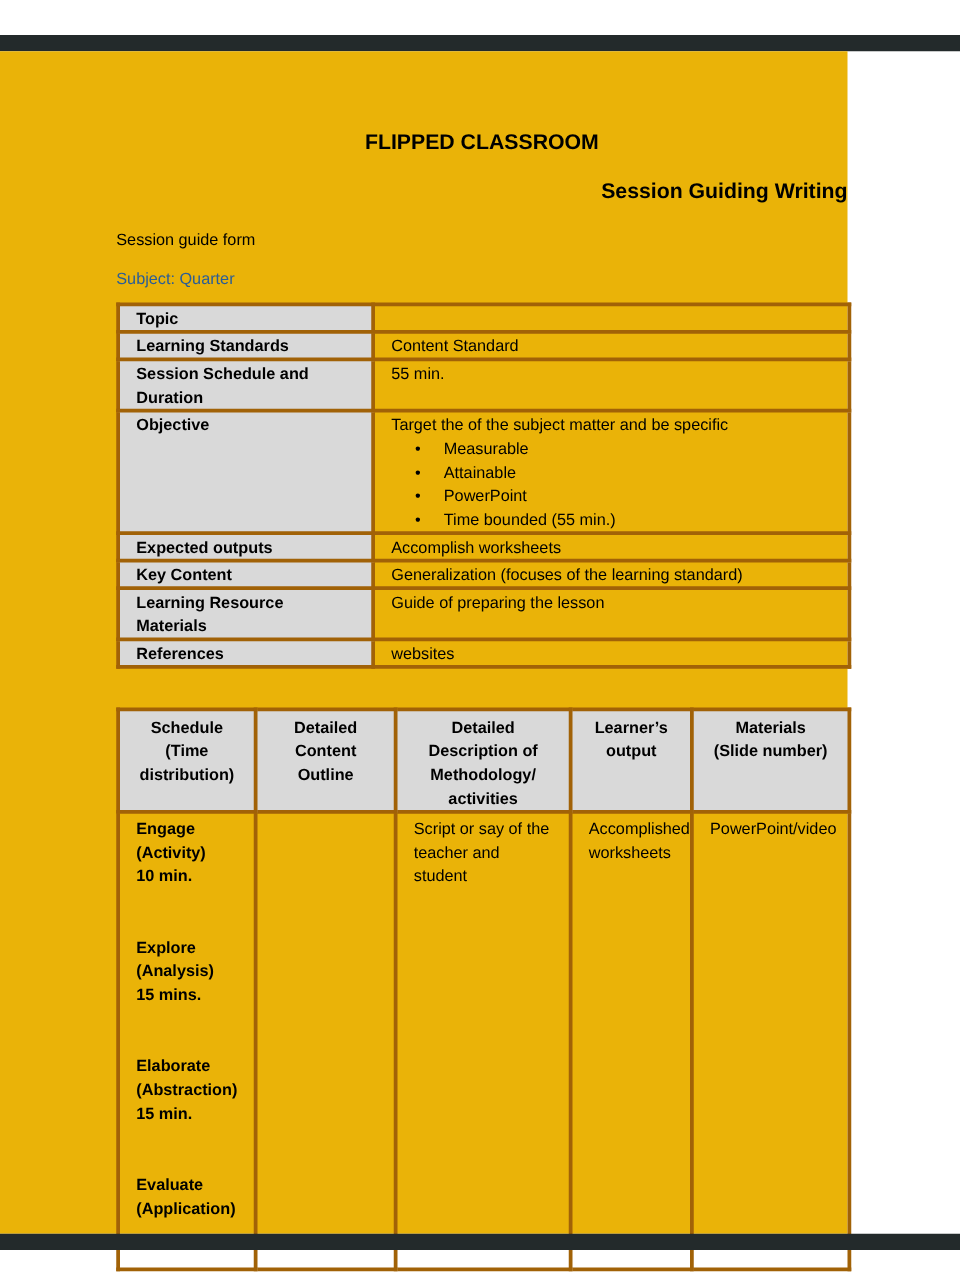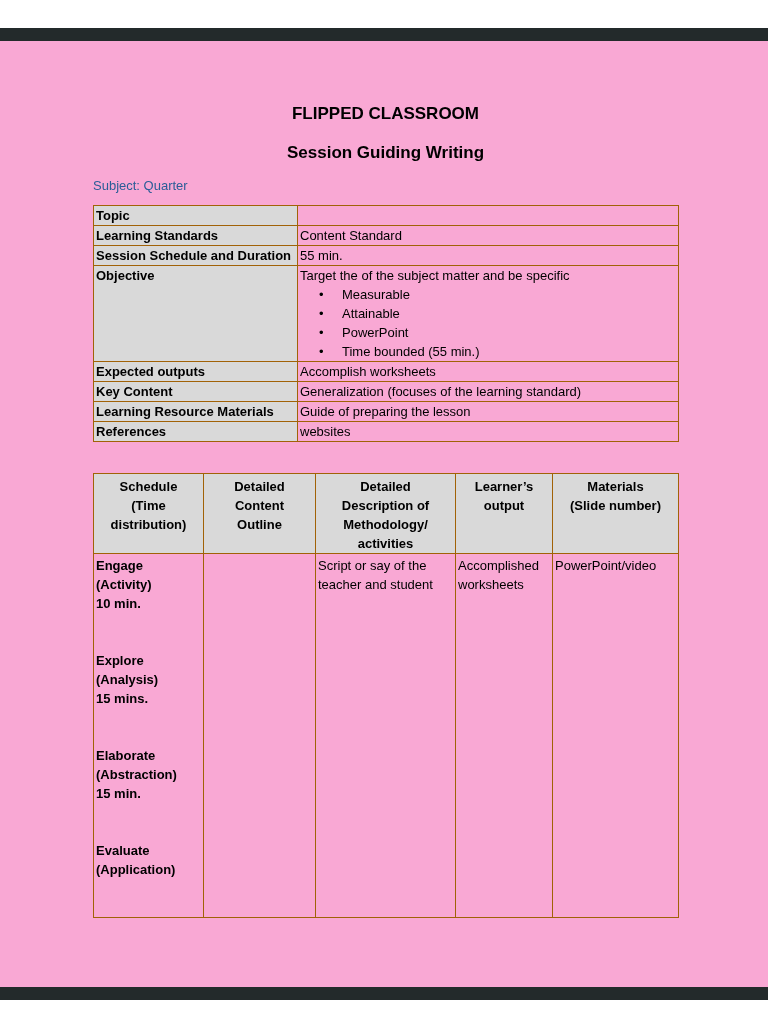--- a/index.html
+++ b/index.html
@@ -9,31 +9,31 @@
     background: #ffffff;
     font-family: "Liberation Sans", sans-serif;
     color: #000;
   }
   .viewport { position: relative; width: 768px; height: 1024px; overflow: hidden; background:#fff; }
   .gap { position: absolute; left: 0; width: 768px; height: 13px; background: #232a2b; }
   .gap-top { top: 28px; }
   .gap-bottom { top: 987px; }
   .page {
     position: absolute; top: 41px; left: 0;
-    width: 768px; height: 946px;
-    background: #f9a8d4;
+    width: 678px; height: 946px;
+    background: #eab308;
     padding: 62px 90px 0 93px;
   }
   .content { width: 585px; }
   h1, h2 { margin: 0; font-size: 17px; line-height: 22px; text-align: center; font-weight: bold; }
-  h2 { margin-top: 17px; }
+  h2 { margin-top: 17px; text-align: right; }
   .intro { margin: 19px 0 0 0; font-size: 13px; line-height: 18px; }
   .subject { margin: 13px 0 0 0; font-size: 13px; line-height: 18px; color: #2a5d97; }
   table { border-collapse: collapse; width: 585px; table-layout: fixed; }
-  td, th { border: 1px solid #a16207; vertical-align: top; font-size: 13px; line-height: 19px; padding: 0 2px; }
+  td, th { border: 3px solid #a16207; vertical-align: top; font-size: 13px; line-height: 19px; padding: 0 13px; }
   .t1 { margin-top: 10px; }
   .t1 .lbl { background: #d9d9d9; font-weight: bold; }
   .t1 .c1 { width: 204px; }
   .t1 .c2 { width: 381px; }
   .bullet { display: flex; margin-left: 19px; }
   .bullet .dot { width: 23px; flex: 0 0 23px; }
   .t2 { margin-top: 31px; border-radius: 14px; }
   .t2 th { background: #d9d9d9; font-weight: bold; text-align: center; padding-top: 3px; }
   .t2 .it { }
   .t2 tbody td { height: 322px; padding-top: 2px; }
@@ -44,20 +44,21 @@
 <body>
 
 <div class="viewport">
   <div class="gap gap-top"></div>
 
   <div class="page">
     <div class="content">
 
       <h1>FLIPPED CLASSROOM</h1>
       <h2>Session Guiding Writing</h2>
+      <p class="intro">Session guide form</p>
       <p class="subject">Subject: Quarter</p>
 
       <table class="t1">
         <colgroup>
             <col class="c1" style="width:204px">
             <col class="c2" style="width:381px">
           </colgroup>
         <tbody>
           <tr>
             <td class="lbl">Topic</td>

